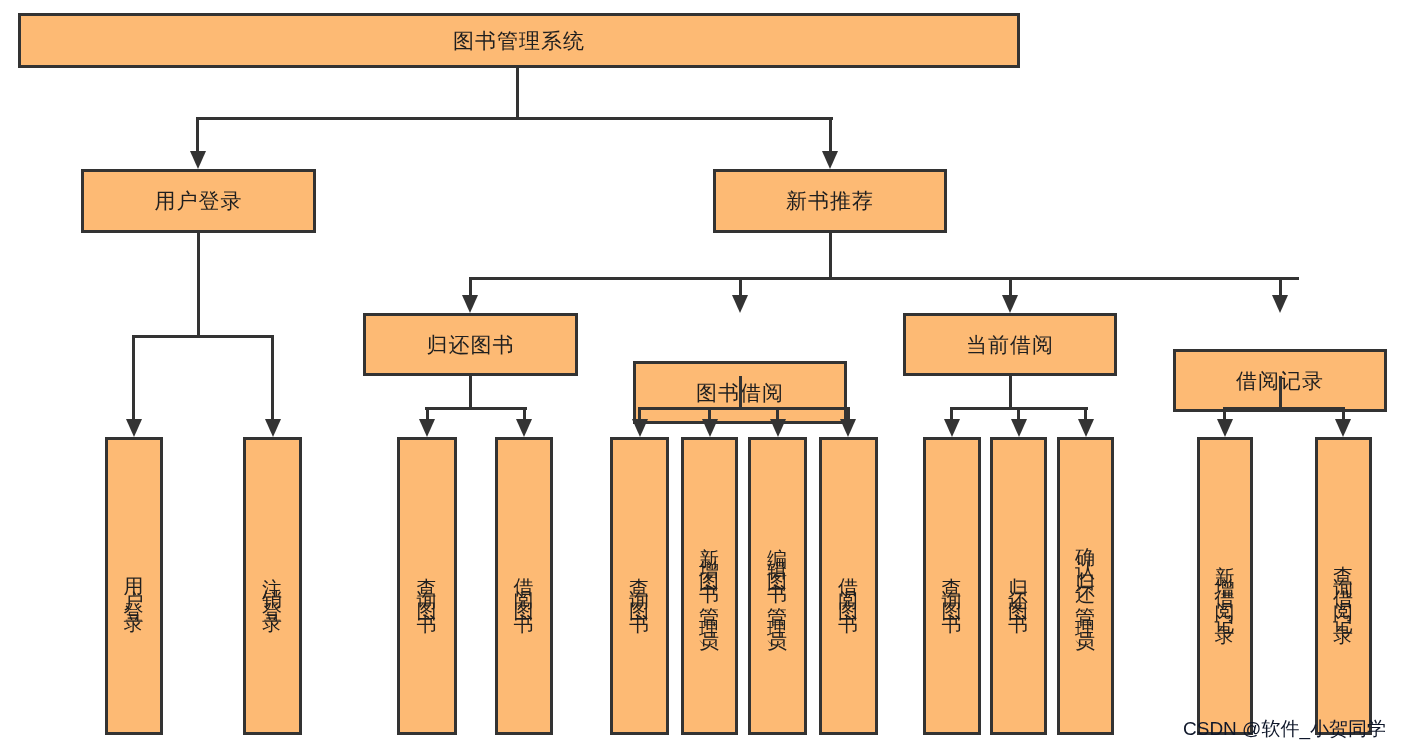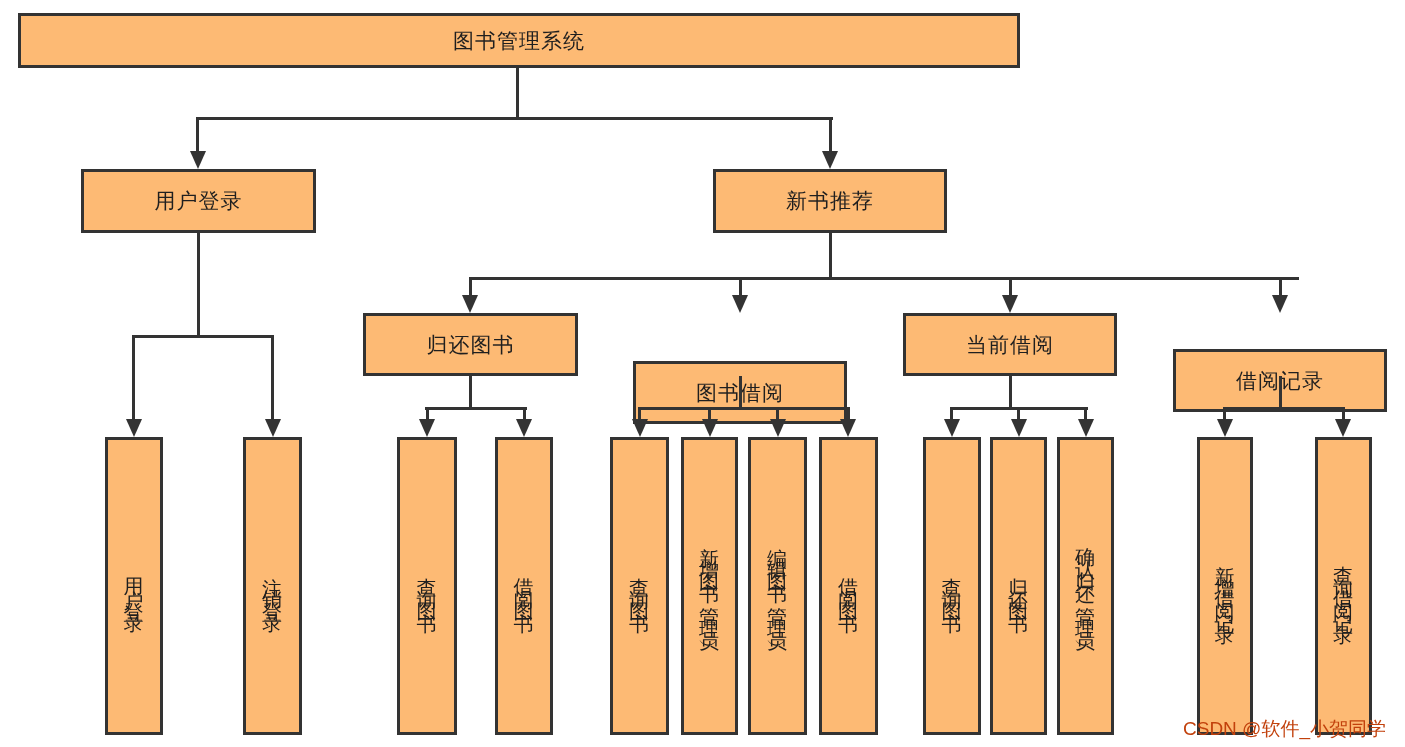--- a/index.html
+++ b/index.html
@@ -41,21 +41,21 @@
     height: 0;
     border-left: 8px solid transparent;
     border-right: 8px solid transparent;
     border-top: 18px solid #333333;
   }
   .watermark {
     position: absolute;
     left: 1183px;
     top: 716px;
     font-size: 19px;
-    color: #c2410c;
+    color: #0f172a;
     white-space: nowrap;
     z-index: 5;
   }
 </style>
 </head>
 <body>
 
 <div id="canvas">
 
   <div class="box h" style="left:18px; top:13px; width:1002px; height:55px;">图书管理系统</div>

